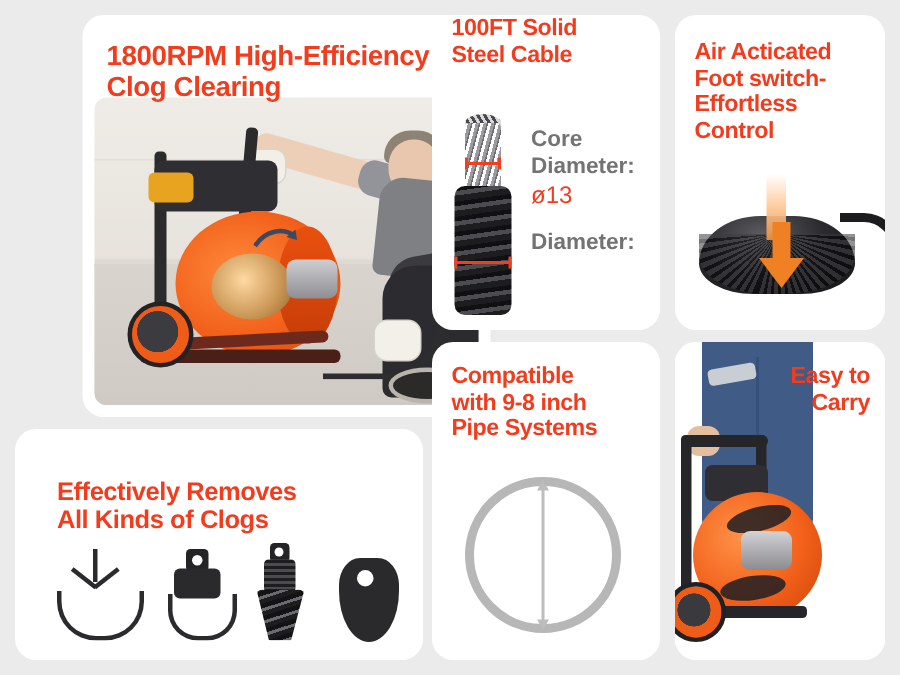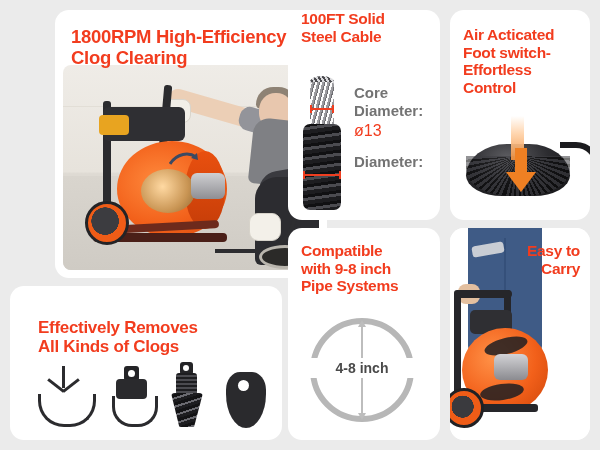--- a/index.html
+++ b/index.html
@@ -307,21 +307,20 @@
       </div>
     </div>
   </div>
 
   <div class="card" id="card-pipe">
     <div class="headline">Compatible
 with 9-8 inch
 Pipe Systems</div>
     <div class="ring"></div>
     <div class="ring-arrow"></div>
-    <div class="ring-text">4-8 inch</div>
   </div>
 
   <div class="card" id="card-carry">
     <div class="headline">Easy to
 Carry</div>
     <div class="carry-photo">
       <div class="c-legs"></div>
       <div class="c-legsplit"></div>
       <div class="c-cuff"></div>
       <div class="c-hand"></div>

